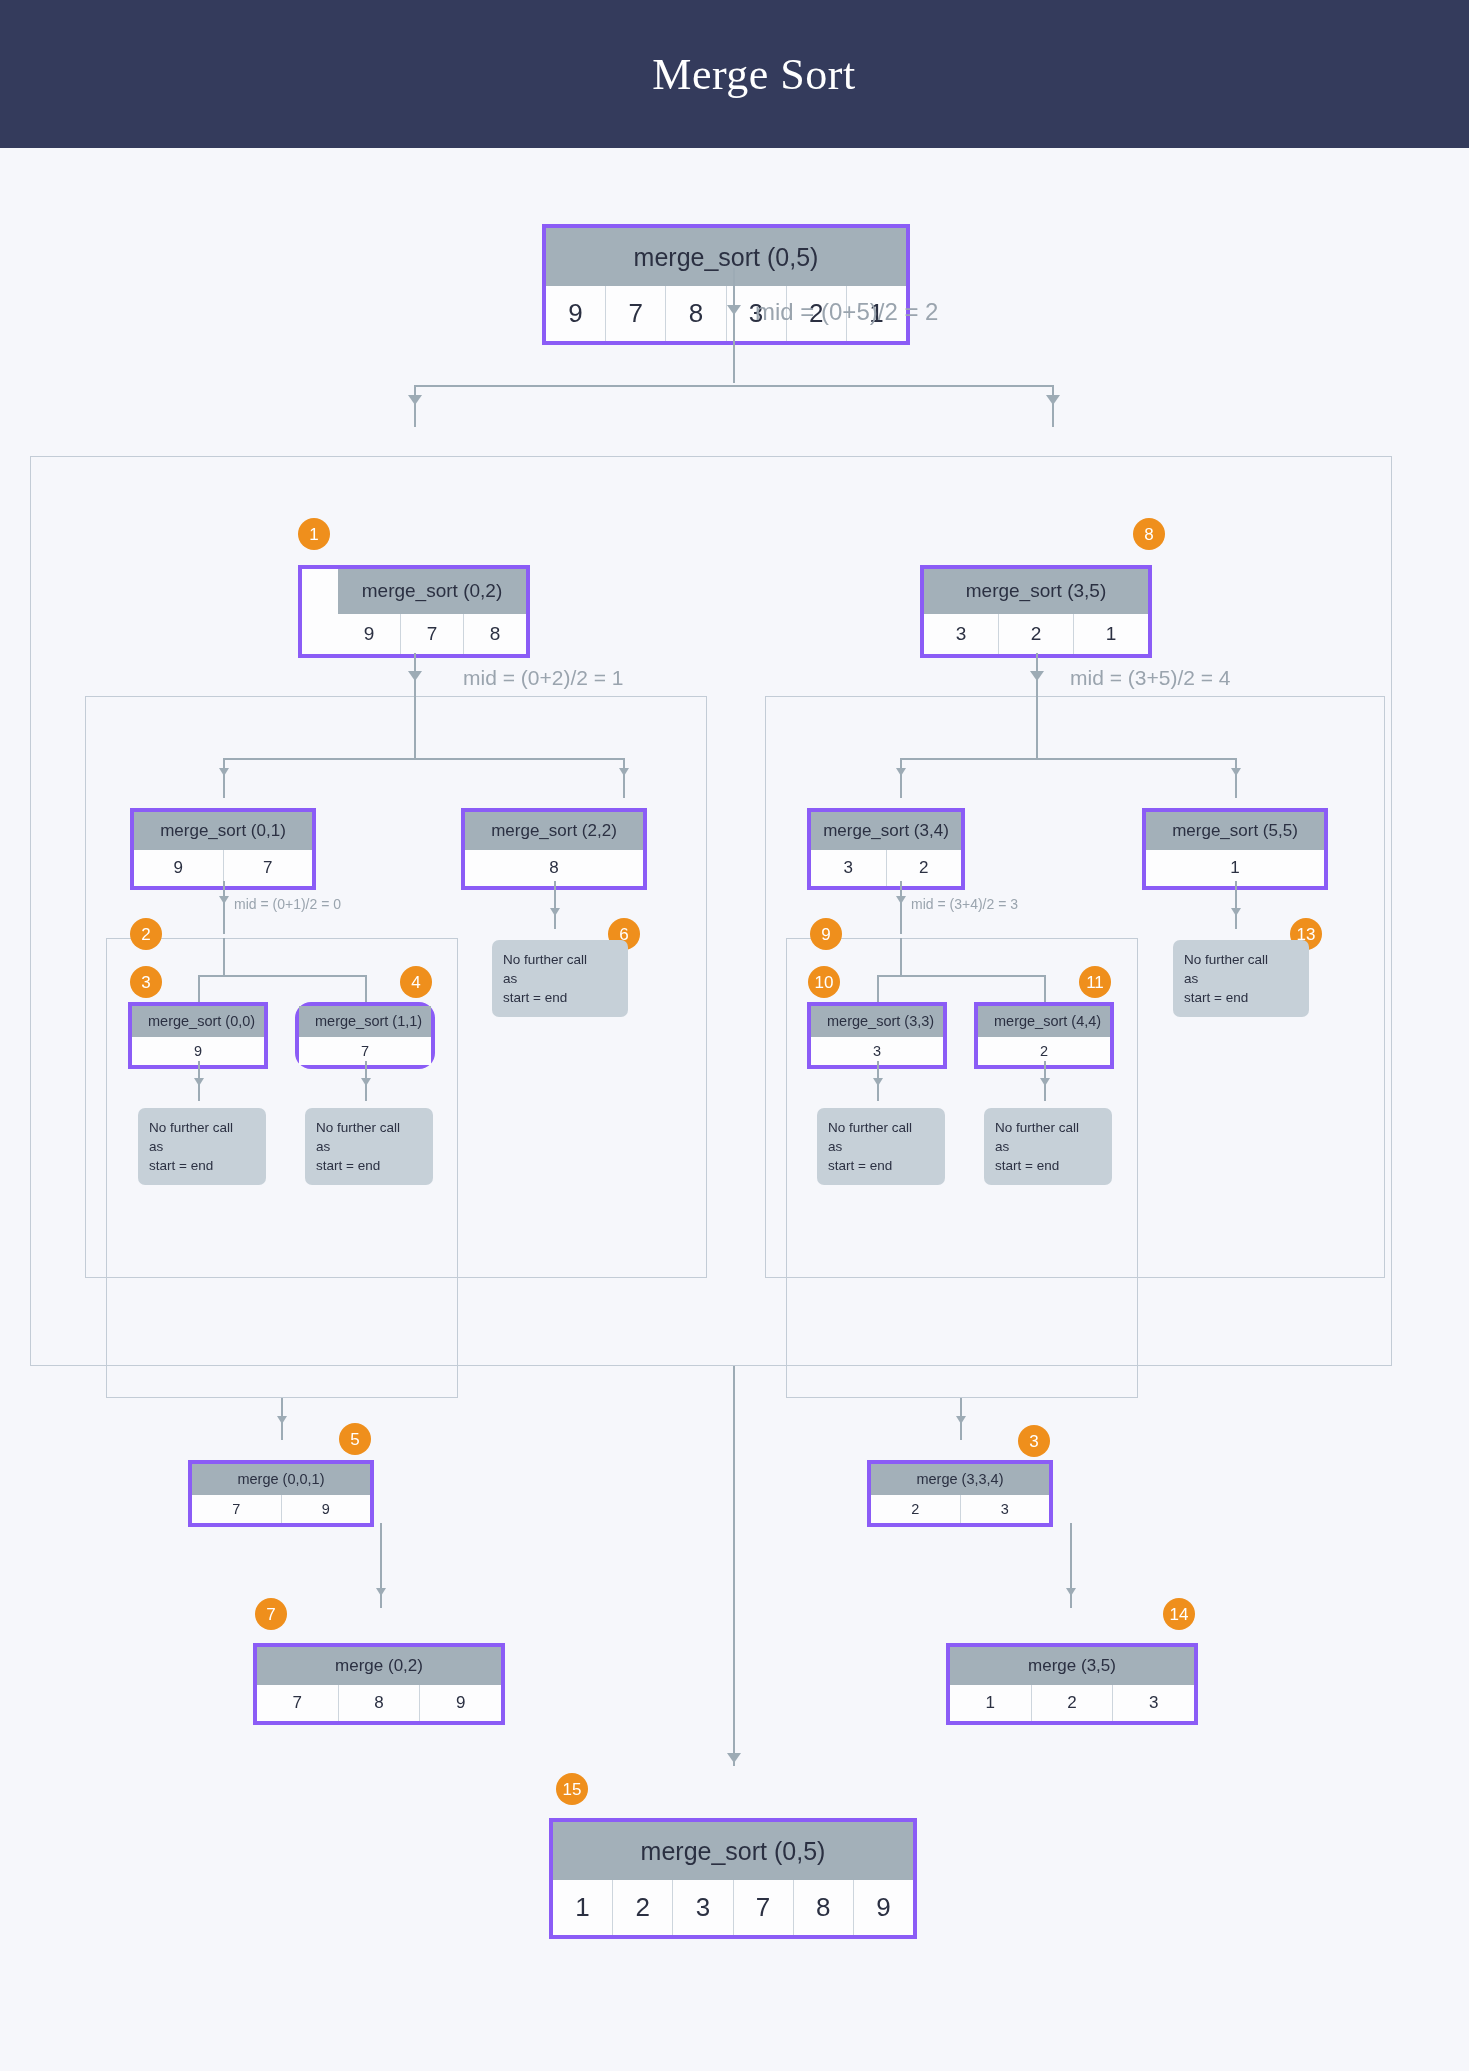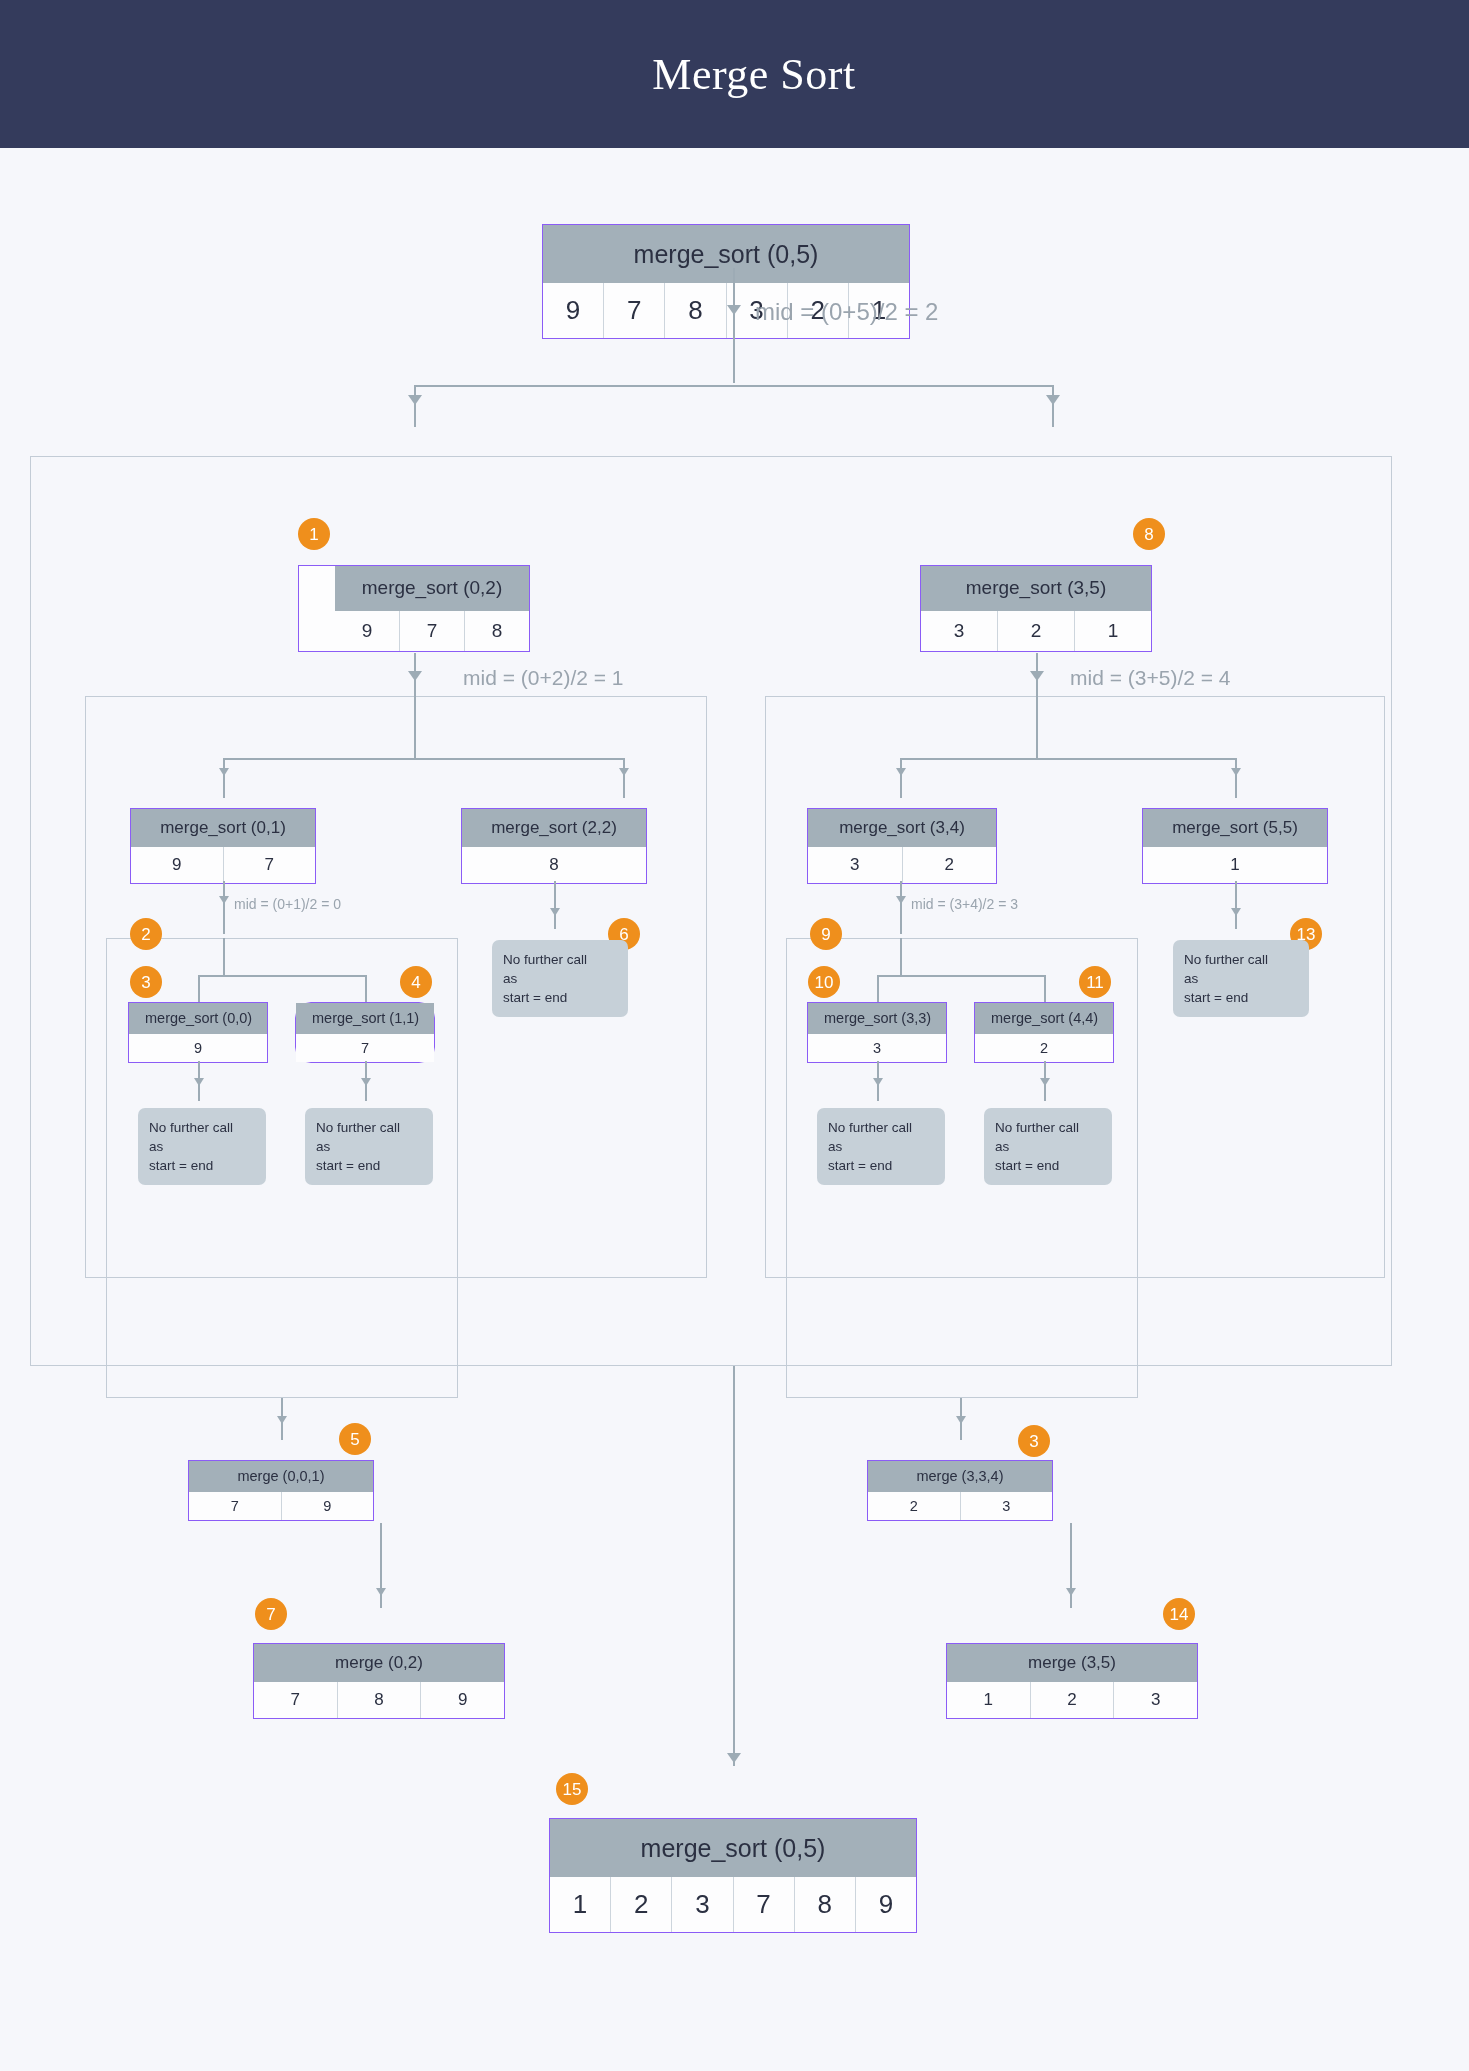--- a/index.html
+++ b/index.html
@@ -42,21 +42,21 @@
   
   .frame {
     position: absolute;
     border: 1.5px solid #c3ccd6;
     background: transparent;
   }
 
   
   .node {
     position: absolute;
-    border: 1px solid #8b5cf6;
+    border: 4px solid #8b5cf6;
     background: #fdfdfe;
   }
   .node-title {
     background: #a3b0b9;
     color: #2b3042;
     text-align: center;
     font-size: 17px;
     line-height: 1.2;
     padding: 9px 4px;
     white-space: nowrap;
@@ -316,21 +316,21 @@
   <div class="hline" style="left:900px; top:610px; width:335px;"></div>
   <div class="vline" style="left:900px; top:610px; height:40px;"></div>
   <div class="vline" style="left:1235px; top:610px; height:40px;"></div>
   <div class="arrow sm" style="left:896px; top:620px;"></div>
   <div class="arrow sm" style="left:1231px; top:620px;"></div>
   <div class="vline" style="left:1036px; top:548px; height:62px;"></div>
 
   <div class="badge" style="left:810px; top:770px;">
     <span>9</span>
   </div>
-  <div class="node" style="left:807px; top:660px; width:190px;">
+  <div class="node" style="left:807px; top:660px; width:158px;">
     <div class="node-title">merge_sort (3,4)</div>
     <div class="node-cells">
       <div class="cell">3</div>
       <div class="cell">2</div>
     </div>
   </div>
   <div class="vline" style="left:900px; top:733px; height:53px;"></div>
   <div class="arrow sm" style="left:896px; top:748px;"></div>
   <div class="mid-label l2" style="left:911px; top:748px;">mid = (3+4)/2 = 3</div>
 

